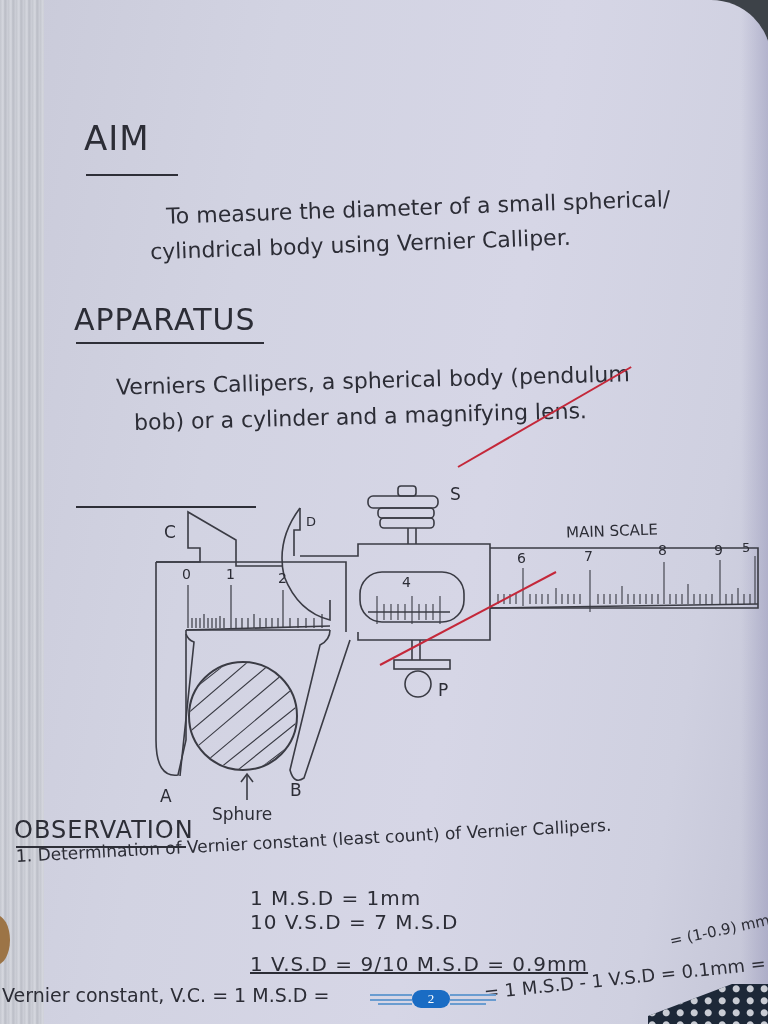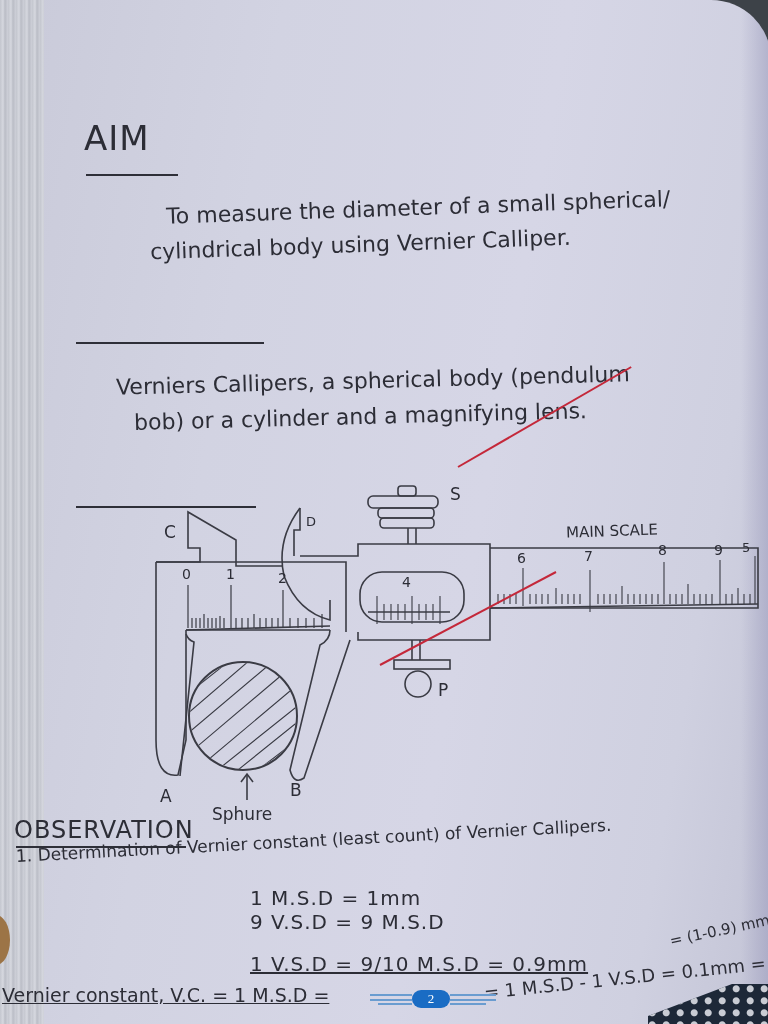--- a/index.html
+++ b/index.html
@@ -56,20 +56,21 @@
 <div class="page">
   <div class="page-edge"></div>
   <div class="rubber"></div>
   <div class="right-shadow"></div>
 
   <div class="hw heading" style="left:84px; top:118px;">AIM</div>
   <div class="underline" style="left:86px; top:174px; width:92px;"></div>
   <div class="hw body-text" style="left:166px; top:195px; transform:rotate(-2deg);">To measure the diameter of a small spherical/</div>
   <div class="hw body-text" style="left:150px; top:232px; transform:rotate(-2deg);">cylindrical body using Vernier Calliper.</div>
 
+  <div class="hw heading" style="left:74px; top:302px; font-size:30px;">APPARATUS</div>
   <div class="underline" style="left:76px; top:342px; width:188px;"></div>
   <div class="hw body-text" style="left:116px; top:368px; transform:rotate(-1.5deg);">Verniers Callipers, a spherical body (pendulum</div>
   <div class="hw body-text" style="left:134px; top:404px; transform:rotate(-1.5deg);">bob) or a cylinder and a magnifying lens.</div>
   <div class="red-line" style="left:458px; top:466px; width:200px; transform:rotate(-30deg);"></div>
 
   <div class="underline" style="left:76px; top:506px; width:180px;"></div>
 
   <svg width="768" height="1024" stroke="#3a3b44" fill="none" stroke-width="1.6">
 
     <path d="M156 562 H200 V548 H188 V512 L236 540 V566 H282 M300 556 H358 V544 H490 V640 H358 V632"></path>
@@ -187,24 +188,24 @@
   <div class="hw small" style="left:584px; top:548px; font-size:14px;">7</div>
   <div class="hw small" style="left:658px; top:542px; font-size:14px;">8</div>
   <div class="hw small" style="left:714px; top:542px; font-size:14px;">9</div>
   <div class="hw small" style="left:742px; top:540px; font-size:13px;">5</div>
 
   <div class="hw heading" style="left:14px; top:816px; font-size:24px;">OBSERVATION</div>
   <div class="underline" style="left:16px; top:846px; width:170px;"></div>
   <div class="hw" style="left:16px; top:846px; font-size:17px; transform:rotate(-3deg); transform-origin:left center;">1. Determination of Vernier constant (least count) of Vernier Callipers.</div>
 
   <div class="hw formula" style="left:250px; top:886px;">1 M.S.D = 1mm</div>
-  <div class="hw formula" style="left:250px; top:910px;">9 V.S.D = 9 M.S.D</div>
+  <div class="hw formula" style="left:250px; top:910px;">10 V.S.D = 7 M.S.D</div>
   <div class="hw formula" style="left:250px; top:952px;text-decoration:underline;">1 V.S.D = 9/10 M.S.D = 0.9mm</div>
 
-  <div class="hw" style="left:2px; top:984px; font-size:19px;text-decoration:underline;">Vernier constant, V.C. = 1 M.S.D =</div>
+  <div class="hw" style="left:2px; top:984px; font-size:19px;">Vernier constant, V.C. = 1 M.S.D =</div>
   <div class="hw" style="left:484px; top:982px; font-size:18px; transform:rotate(-6deg); transform-origin:left center;">= 1 M.S.D - 1 V.S.D = 0.1mm =</div>
   <div class="hw" style="left:670px; top:932px; font-size:15px; transform:rotate(-12deg); transform-origin:left center;">= (1-0.9) mm</div>
   <div class="hw" style="left:690px; top:1002px; font-size:14px; transform:rotate(-12deg); transform-origin:left center;">= 0.01mm</div>
 
   <div class="badge-wrap">
     <div class="badge-line" style="left:0; width:42px;"></div>
     <div class="badge-line b" style="left:0; width:42px;"></div>
     <div class="badge-line c" style="left:8px; width:34px;"></div>
     <div class="badge-line" style="left:80px; width:46px;"></div>
     <div class="badge-line b" style="left:80px; width:46px;"></div>

